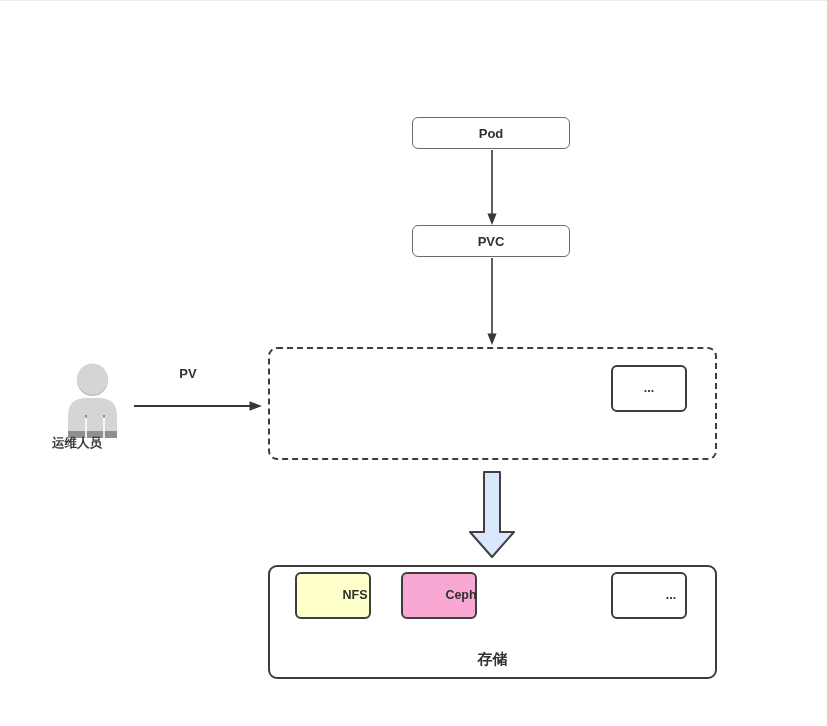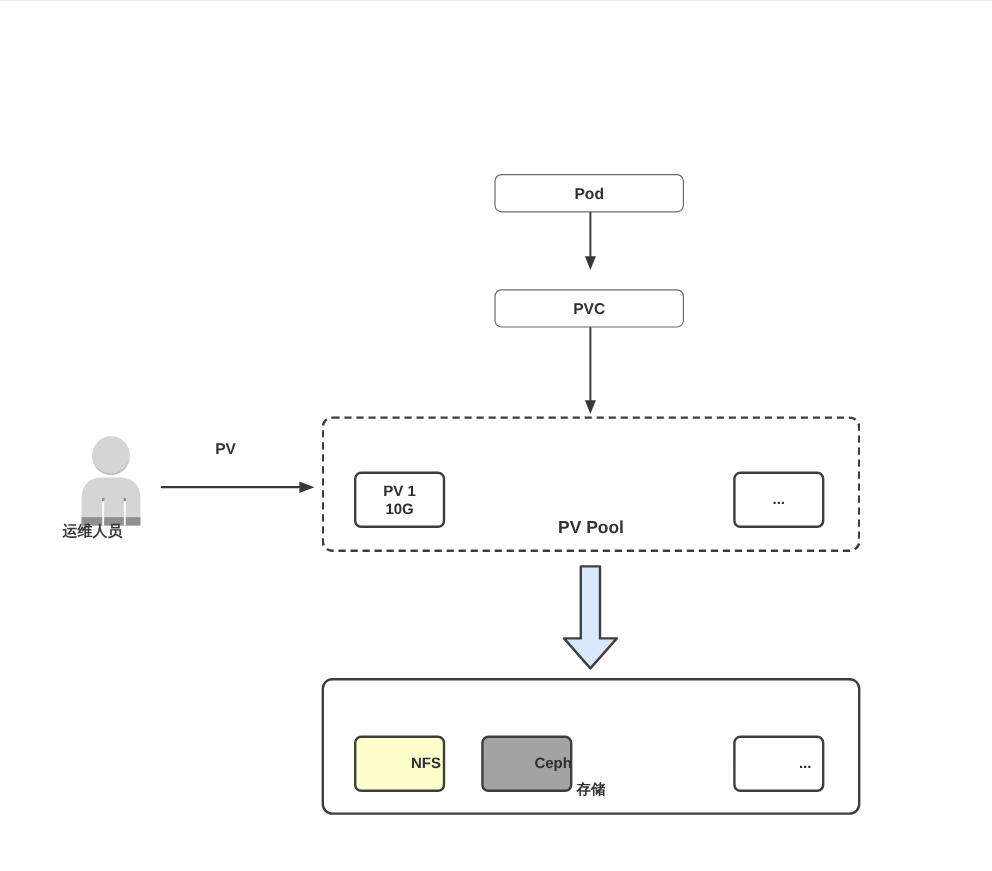--- a/index.html
+++ b/index.html
@@ -15,21 +15,20 @@
   .node{
     position:absolute;
     box-sizing:border-box;
     display:flex;
     align-items:center;
     justify-content:center;
     text-align:center;
     background:#ffffff;
     font-weight:bold;
     color:#2f2f2f;
-    margin-top:28px;
   }
   .simple-box{
     width:158px;height:32px;
     border:1.5px solid #6b6b6b;
     border-radius:6px;
     font-size:13px;
   }
   .pool{
     position:absolute;
     box-sizing:border-box;
@@ -48,21 +47,21 @@
   }
   .item-box{
     width:76px;height:47px;
     border:2px solid #3d3d3d;
     border-radius:6px;
     font-size:12.5px;
     line-height:15px;
     flex-direction:column;
   }
   .row-top-364{ top:364px; }
-  .row-top-583{ top:584px;padding-left:44px; }
+  .row-top-583{ top:571px;padding-left:44px; }
   .x0{ left:295px; } .x1{ left:401px; } .x2{ left:507px; } .x3{ left:611px; }
   .zone-label{
     position:absolute;
     width:449px;
     left:268px;
     text-align:center;
     font-weight:bold;
     font-size:14.5px;
     color:#333333;
   }
@@ -119,47 +118,42 @@
       <line x1="104" y1="417" x2="104" y2="437" stroke="#ffffff" stroke-width="1.6"></line>
       <rect x="85" y="414" width="2" height="2.5" fill="#8f8f8f"></rect>
       <rect x="103" y="414" width="2" height="2.5" fill="#8f8f8f"></rect>
     </g>
   </svg>
 
   <div class="node simple-box" style="left:412px;top:116px;">
     <span>Pod</span>
   </div>
 
-  <div class="node simple-box" style="left:412px;top:212px;">
+  <div class="node simple-box" style="left:412px;top:224px;">
     <span>PVC</span>
   </div>
 
   <div class="edge-label" style="left:158px;top:365px;width:60px;">PV</div>
 
   <div class="actor-label">运维人员</div>
 
   <div class="pool"></div>
 
-  <div class="node item-box row-top-364 x0">
-    <div>PV 1</div>
-    <div>10G</div>
-  </div>
   <div class="node item-box row-top-364 x3">
     <div>...</div>
   </div>
 
-  <div class="zone-label" style="top:431px;">PV Pool</div>
 
   <div class="storage"></div>
 
   <div class="node item-box row-top-583 x0" style="background: rgb(255, 255, 204);">
     <div>NFS</div>
   </div>
-  <div class="node item-box row-top-583 x1" style="background: #a3a3a3;">
+  <div class="node item-box row-top-583 x1" style="background: #f9a8d4;">
     <div>Ceph</div>
   </div>
   <div class="node item-box row-top-583 x3" style="background: rgb(255, 255, 255);">
     <div>...</div>
   </div>
 
-  <div class="zone-label" style="top:649px;font-size:12px;">存储</div>
+  <div class="zone-label" style="top:649px;font-size:15px;">存储</div>
 
 </div>
 
 </body></html>

